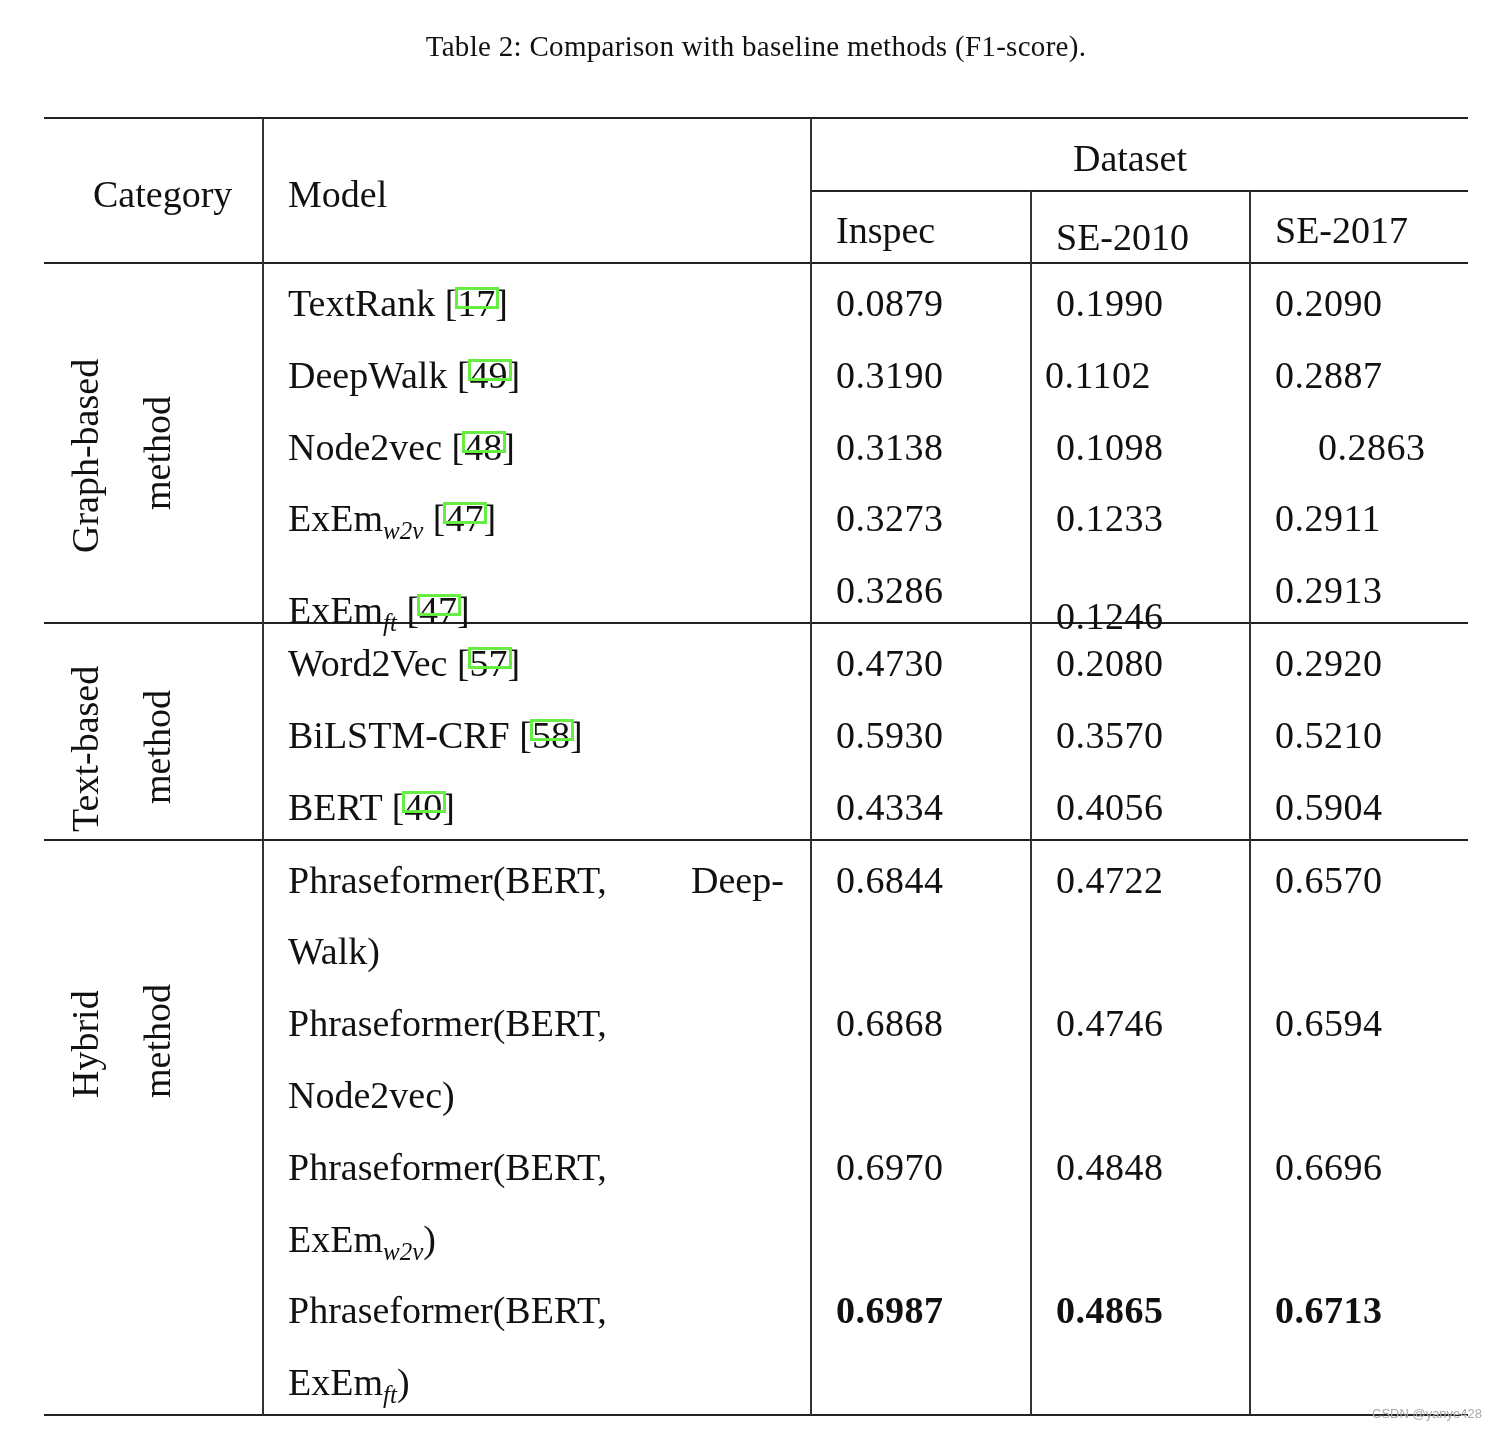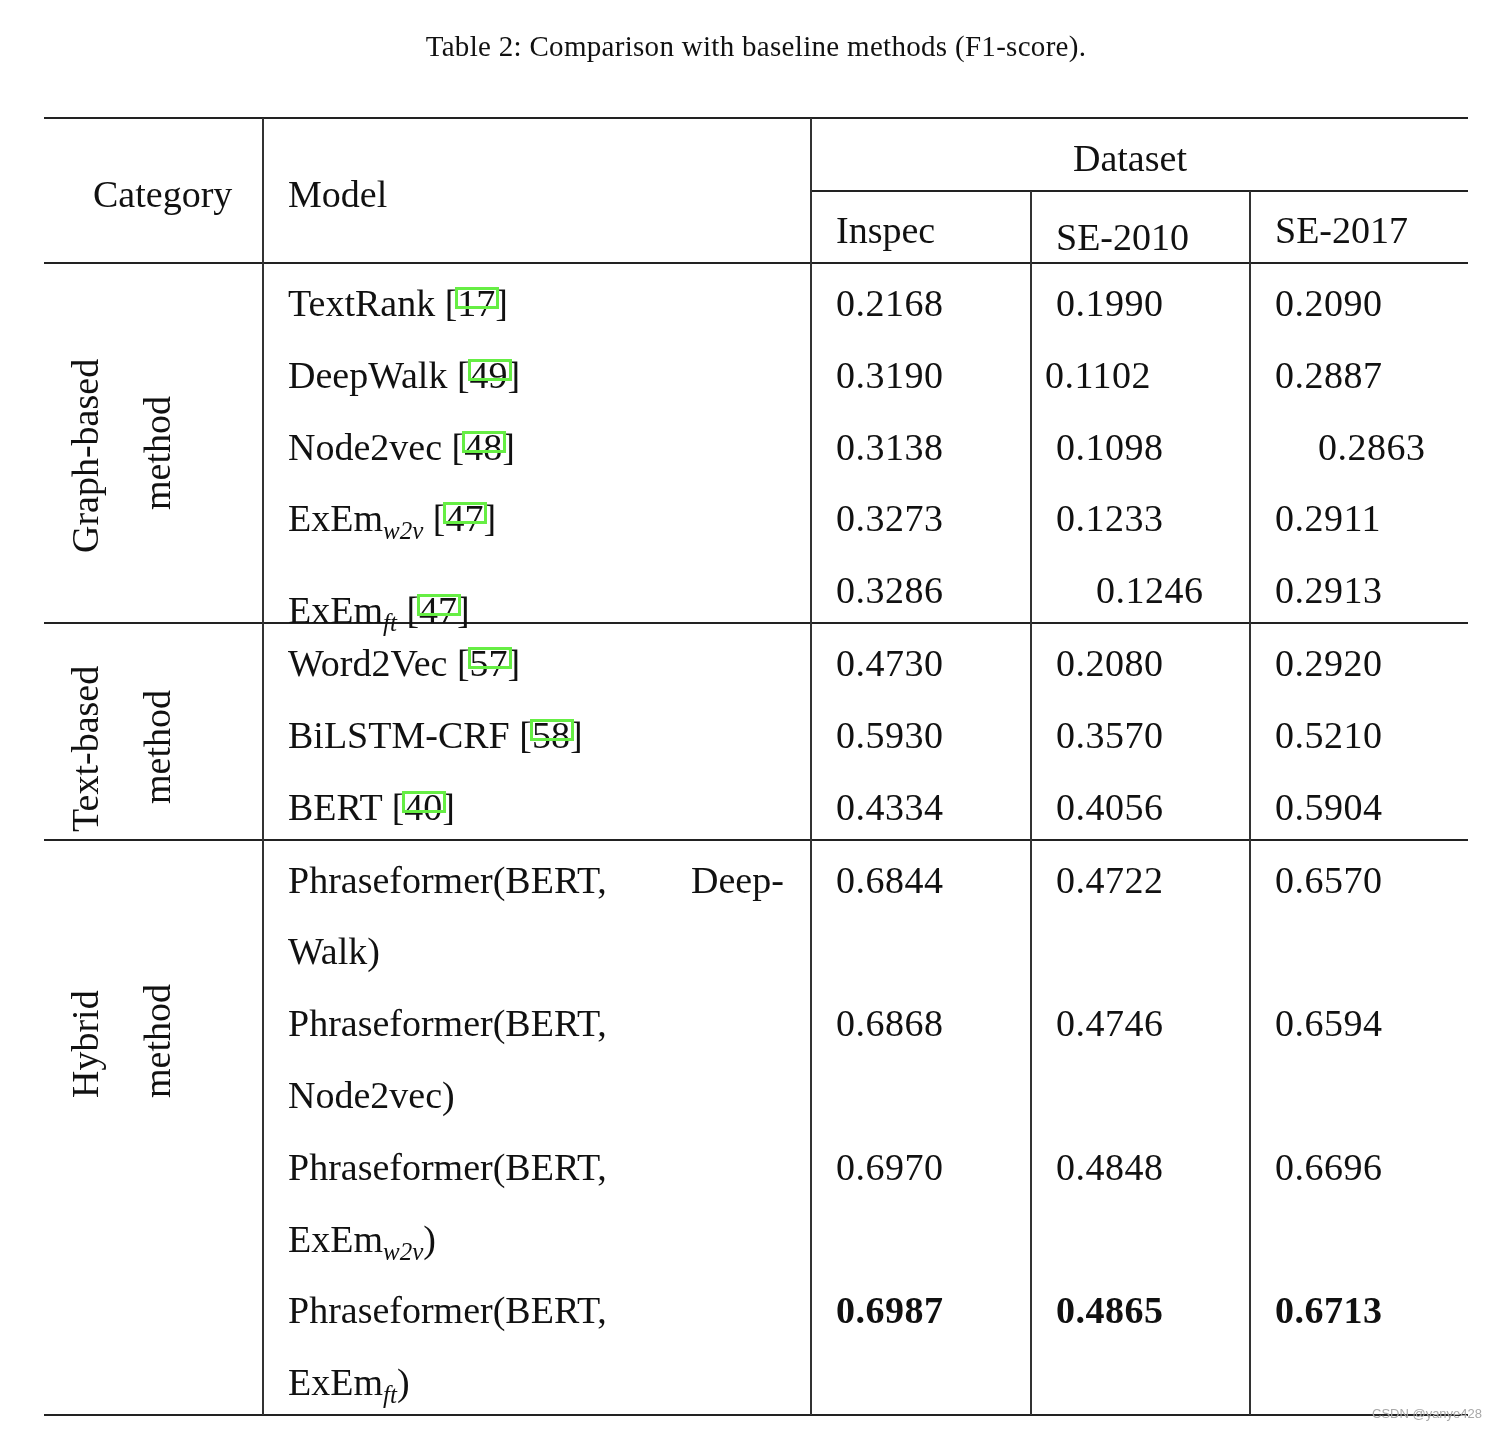--- a/index.html
+++ b/index.html
@@ -111,21 +111,21 @@
   <div class="rot" style="left:138px; top:510px;">method</div>
   <div class="rot" style="left:66px; top:832px;">Text-based</div>
   <div class="rot" style="left:138px; top:804px;">method</div>
   <div class="rot" style="left:66px; top:1098px;">Hybrid</div>
   <div class="rot" style="left:138px; top:1098px;">method</div>
 
   <div class="cell" style="left:288px; top:284px;">
     <span>TextRank</span>
     <span>[</span><span class="cite-box"><span class="box"></span><span>17</span></span><span>]</span>
   </div>
-  <div class="cell num" style="left:836px; top:284px;">0.2168</div>
+  <div class="cell num" style="left:836px; top:284px;">0.0879</div>
   <div class="cell num" style="left:1056px; top:284px;">0.1990</div>
   <div class="cell num" style="left:1275px; top:284px;">0.2090</div>
 
   <div class="cell" style="left:288px; top:356px;">
     <span>DeepWalk</span>
     <span>[</span><span class="cite-box"><span class="box"></span><span>49</span></span><span>]</span>
   </div>
   <div class="cell num" style="left:836px; top:356px;">0.3190</div>
   <div class="cell num" style="left:1032px; top:356px;margin-left:13px;">0.1102</div>
   <div class="cell num" style="left:1275px; top:356px;">0.2887</div>
@@ -144,21 +144,21 @@
   </div>
   <div class="cell num" style="left:836px; top:499px;">0.3273</div>
   <div class="cell num" style="left:1056px; top:499px;">0.1233</div>
   <div class="cell num" style="left:1275px; top:499px;">0.2911</div>
 
   <div class="cell" style="left:288px; top:571px;margin-top:20px;">
     <span>ExEm</span><sub>ft</sub>
     <span>[</span><span class="cite-box"><span class="box"></span><span>47</span></span><span>]</span>
   </div>
   <div class="cell num" style="left:836px; top:571px;">0.3286</div>
-  <div class="cell num" style="left:1056px; top:571px;margin-left:40px;">0.1246</div>
+  <div class="cell num" style="left:1056px; top:597px;">0.1246</div>
   <div class="cell num" style="left:1275px; top:571px;">0.2913</div>
 
   <div class="cell" style="left:288px; top:644px;">
     <span>Word2Vec</span>
     <span>[</span><span class="cite-box"><span class="box"></span><span>57</span></span><span>]</span>
   </div>
   <div class="cell num" style="left:836px; top:644px;">0.4730</div>
   <div class="cell num" style="left:1056px; top:644px;">0.2080</div>
   <div class="cell num" style="left:1275px; top:644px;">0.2920</div>
 

